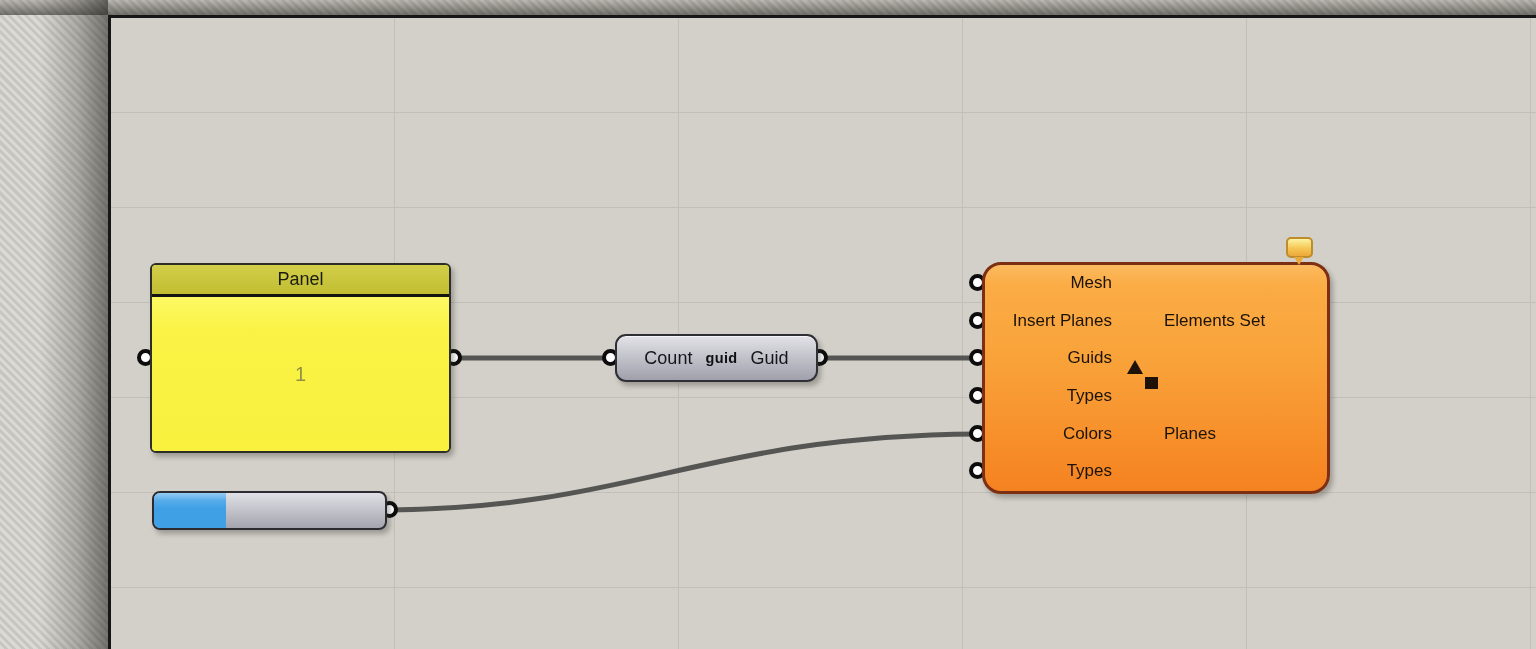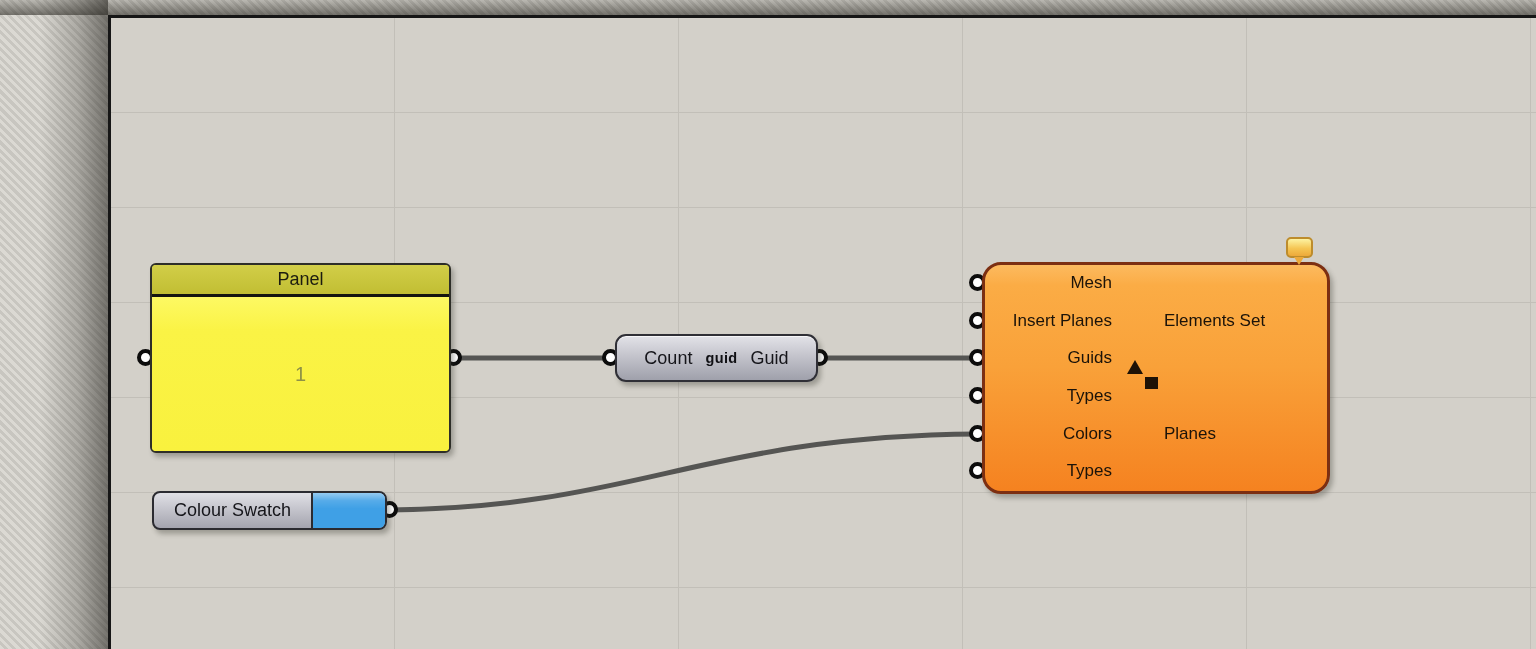--- a/index.html
+++ b/index.html
@@ -131,21 +131,20 @@
   </div>
 </div>
 
 <div class="comp count">
   <span>Count</span>
   <span class="guid-badge">guid</span>
   <span>Guid</span>
 </div>
 
 <div class="comp swatch">
-  <div class="swatch-label">Colour Swatch</div>
   <div class="swatch-color" style="background: linear-gradient(rgba(255, 255, 255, 0.45) 0%, rgba(255, 255, 255, 0.12) 22%, rgba(255, 255, 255, 0) 45%), rgb(63, 160, 230);"></div>
 </div>
 
 <div class="comp elem">
   <div class="in-label" style="top:6px;">Mesh</div>
   <div class="in-label" style="top:44px;text-align:right;">Insert Planes</div>
   <div class="in-label" style="top:81px;">Guids</div>
   <div class="in-label" style="top:119px;">Types</div>
   <div class="in-label" style="top:157px;">Colors</div>
   <div class="in-label" style="top:194px;">Types</div>

